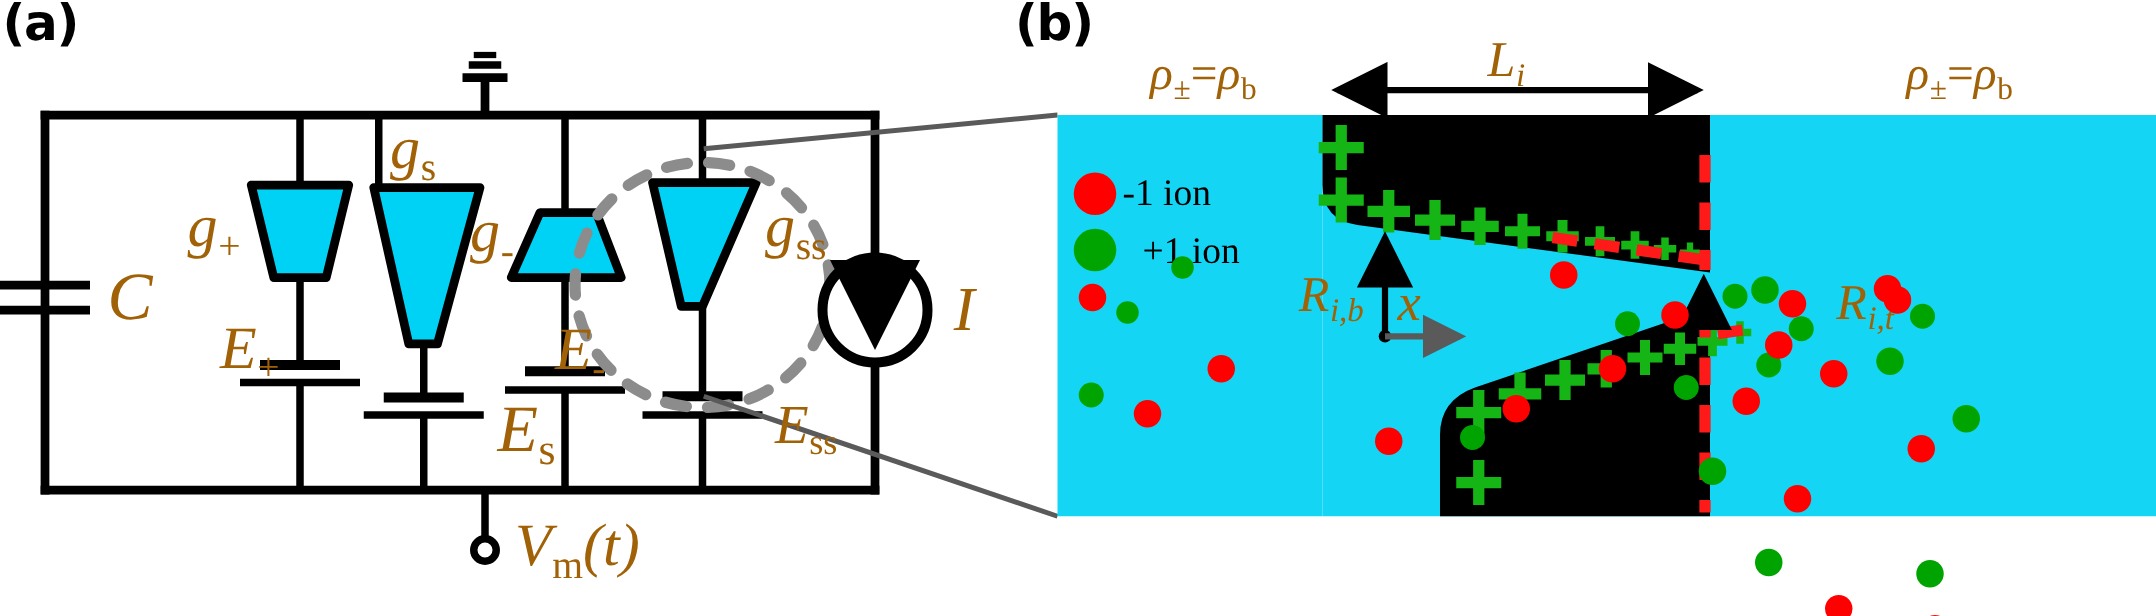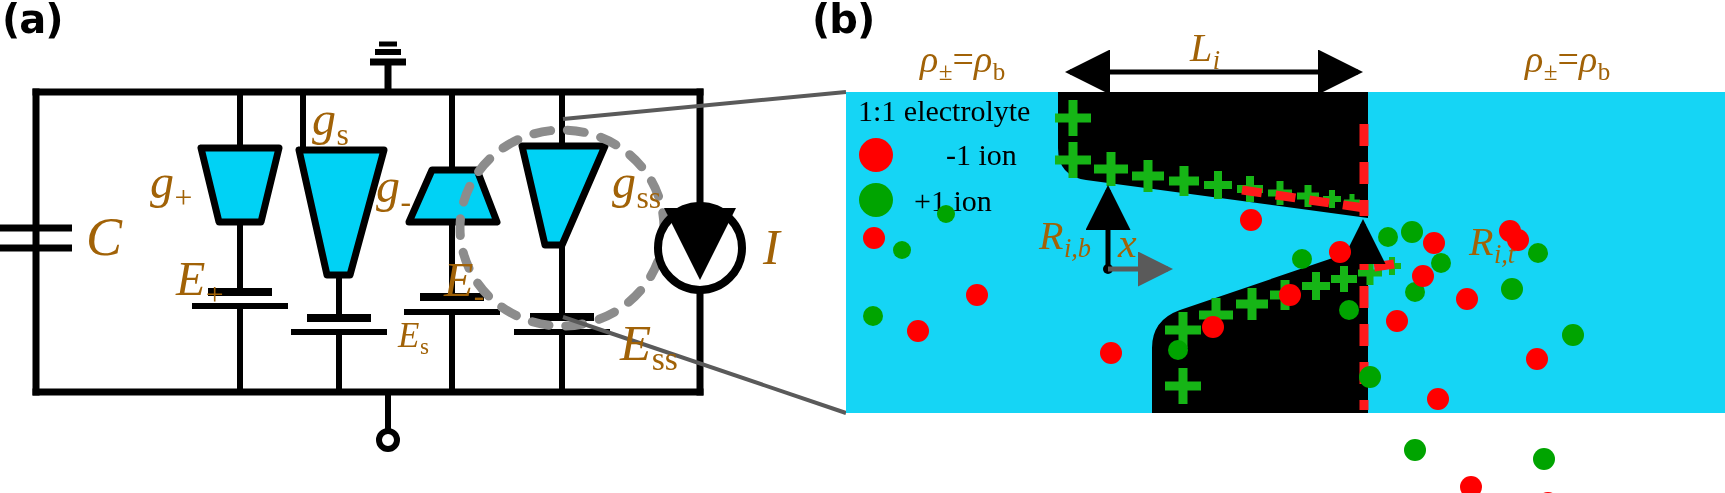--- a/index.html
+++ b/index.html
@@ -276,50 +276,52 @@
   </div>
 
   <div class="math" style="left:612px; top:158px; font-size:48px;">
     <span>g</span><span class="sub">ss</span>
   </div>
 
   <div class="math" style="left:176px; top:255px; font-size:48px;">
     <span>E</span><span class="sub">+</span>
   </div>
 
-  <div class="math" style="left:398px; top:318px; font-size:35px;">
+  <div class="math" style="left:398px; top:318px; font-size:53px;">
     <span>E</span><span class="sub upright">s</span>
   </div>
 
   <div class="math" style="left:444px; top:256px; font-size:48px;">
     <span>E</span><span class="sub">-</span>
   </div>
 
-  <div class="math" style="left:620px; top:318px; font-size:51px;">
+  <div class="math" style="left:620px; top:318px; font-size:44px;">
     <span>E</span><span class="sub upright">ss</span>
   </div>
 
   <div class="math" style="left:763px; top:222px; font-size:50px;">I</div>
 
+  <div class="math" style="left:412px; top:413px; font-size:48px;">
+    <span>V</span><span class="sub upright">m</span><span>(t)</span>
+  </div>
 
   <div class="math" style="left:920px; top:40px; font-size:38px;">
     <span>ρ</span><span class="sub upright">±</span><span class="upright">=</span><span>ρ</span><span class="sub upright">b</span>
   </div>
 
   <div class="math" style="left:1525px; top:40px; font-size:38px;">
     <span>ρ</span><span class="sub upright">±</span><span class="upright">=</span><span>ρ</span><span class="sub upright">b</span>
   </div>
 
   <div class="math" style="left:1190px; top:28px; font-size:40px;">
     <span>L</span><span class="sub-it">i</span>
   </div>
 
-  <div class="legend-text" style="left:858px; top:96px;">1:1 electrolyte</div>
-
-  <div class="legend-text" style="left:898px; top:140px;margin-left:48px;">-1 ion</div>
+
+  <div class="legend-text" style="left:898px; top:140px;">-1 ion</div>
 
   <div class="legend-text" style="left:898px; top:186px;margin-left:16px;">+1 ion</div>
 
   <div class="math" style="left:1022px; top:216px; font-size:40px;margin-left:17px;">
     <span>R</span><span class="sub-it">i,b</span>
   </div>
 
   <div class="math" style="left:1469px; top:222px; font-size:40px;">
     <span>R</span><span class="sub-it">i,t</span>
   </div>

